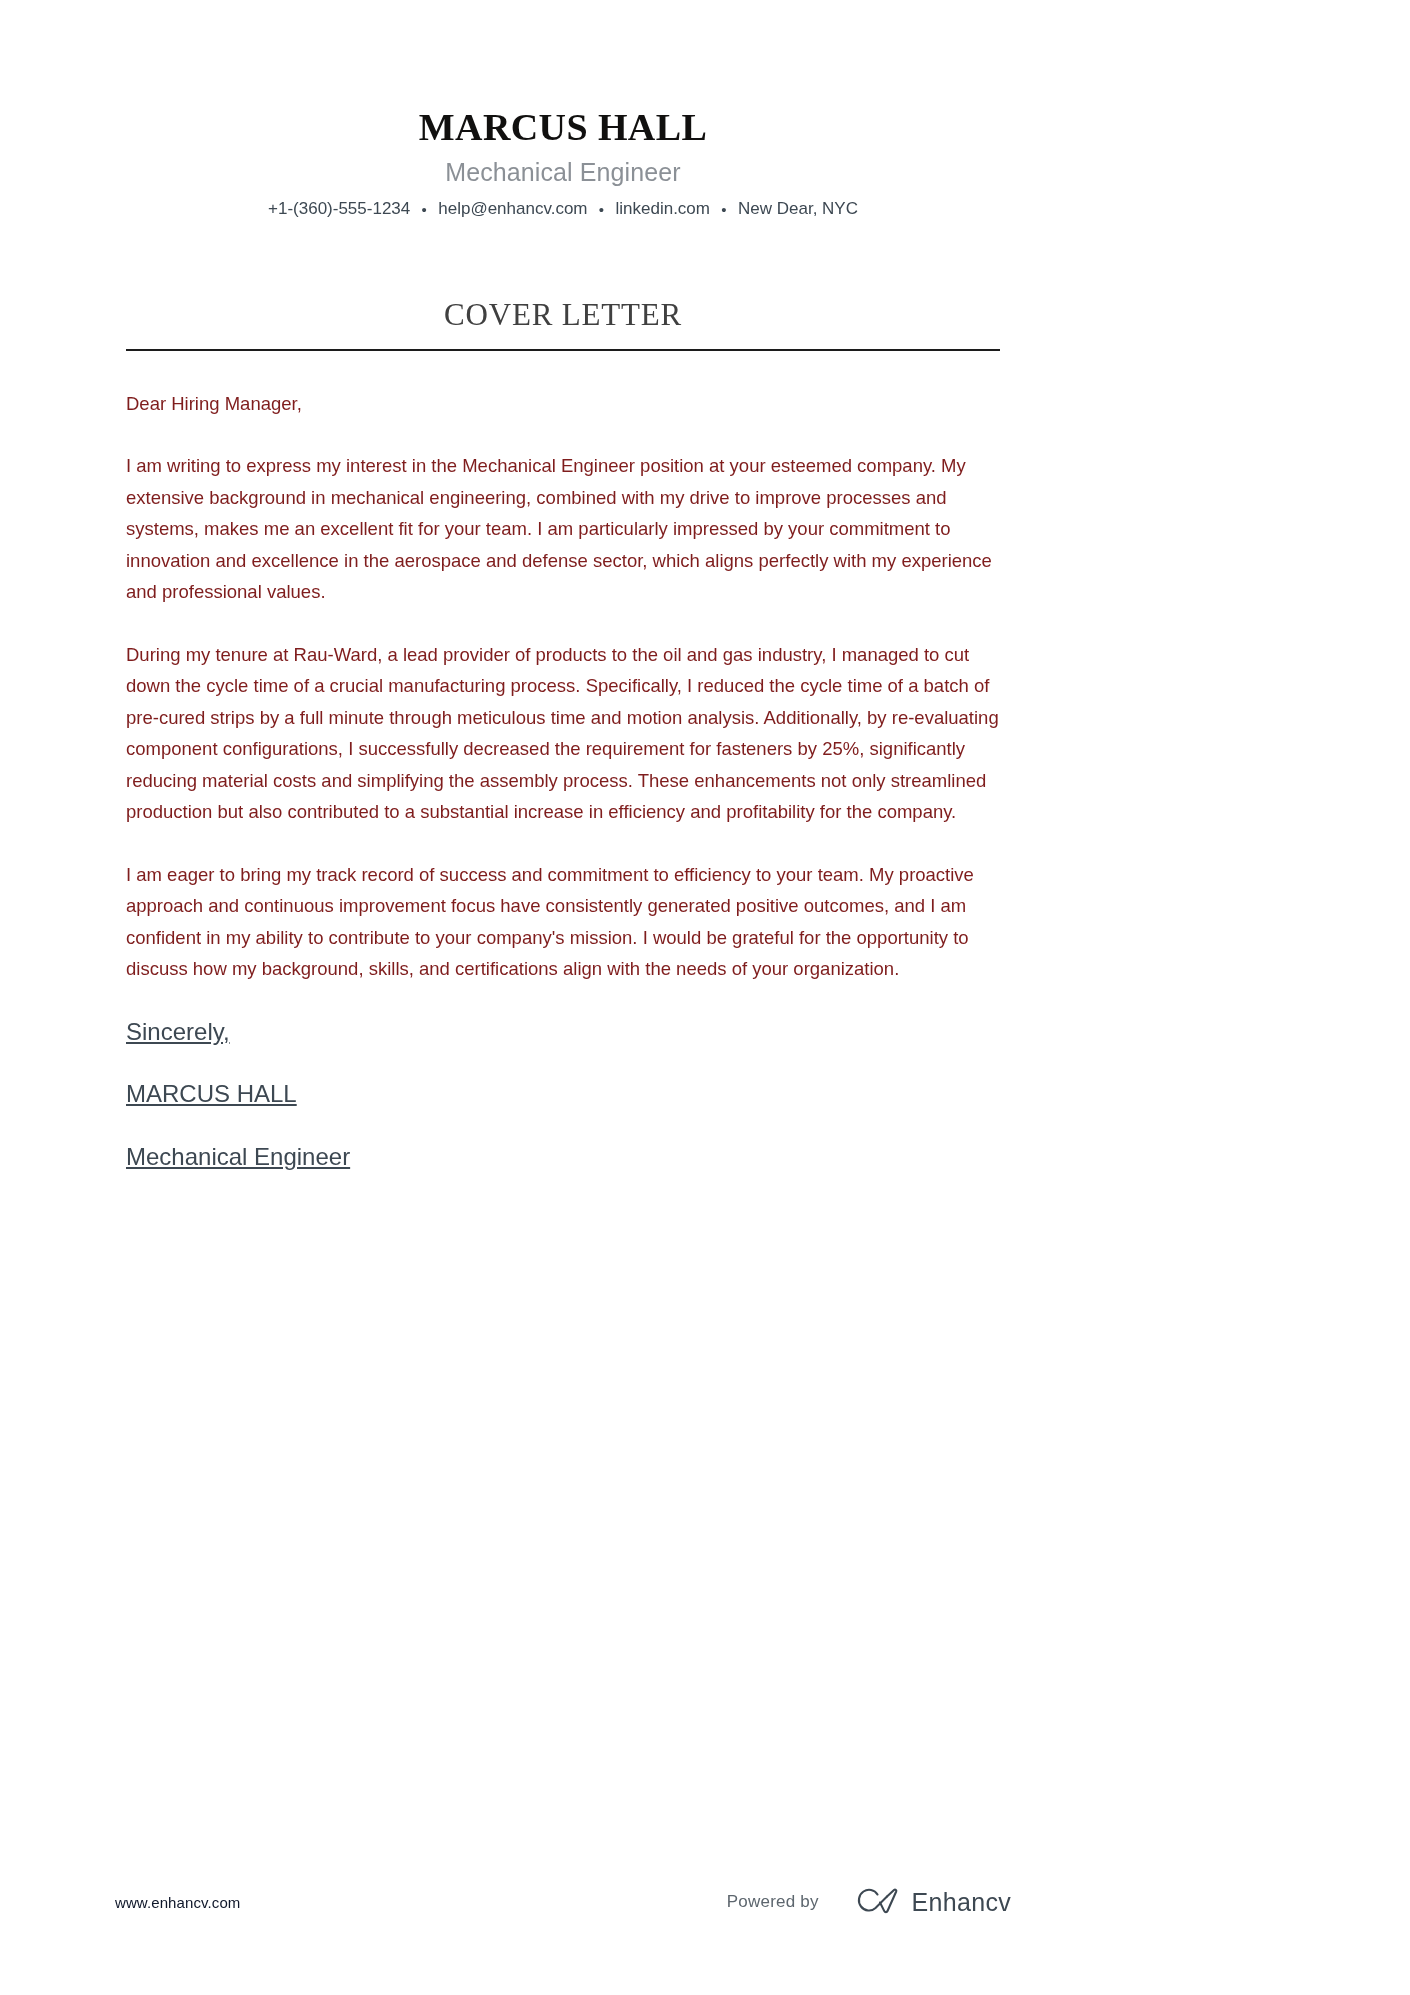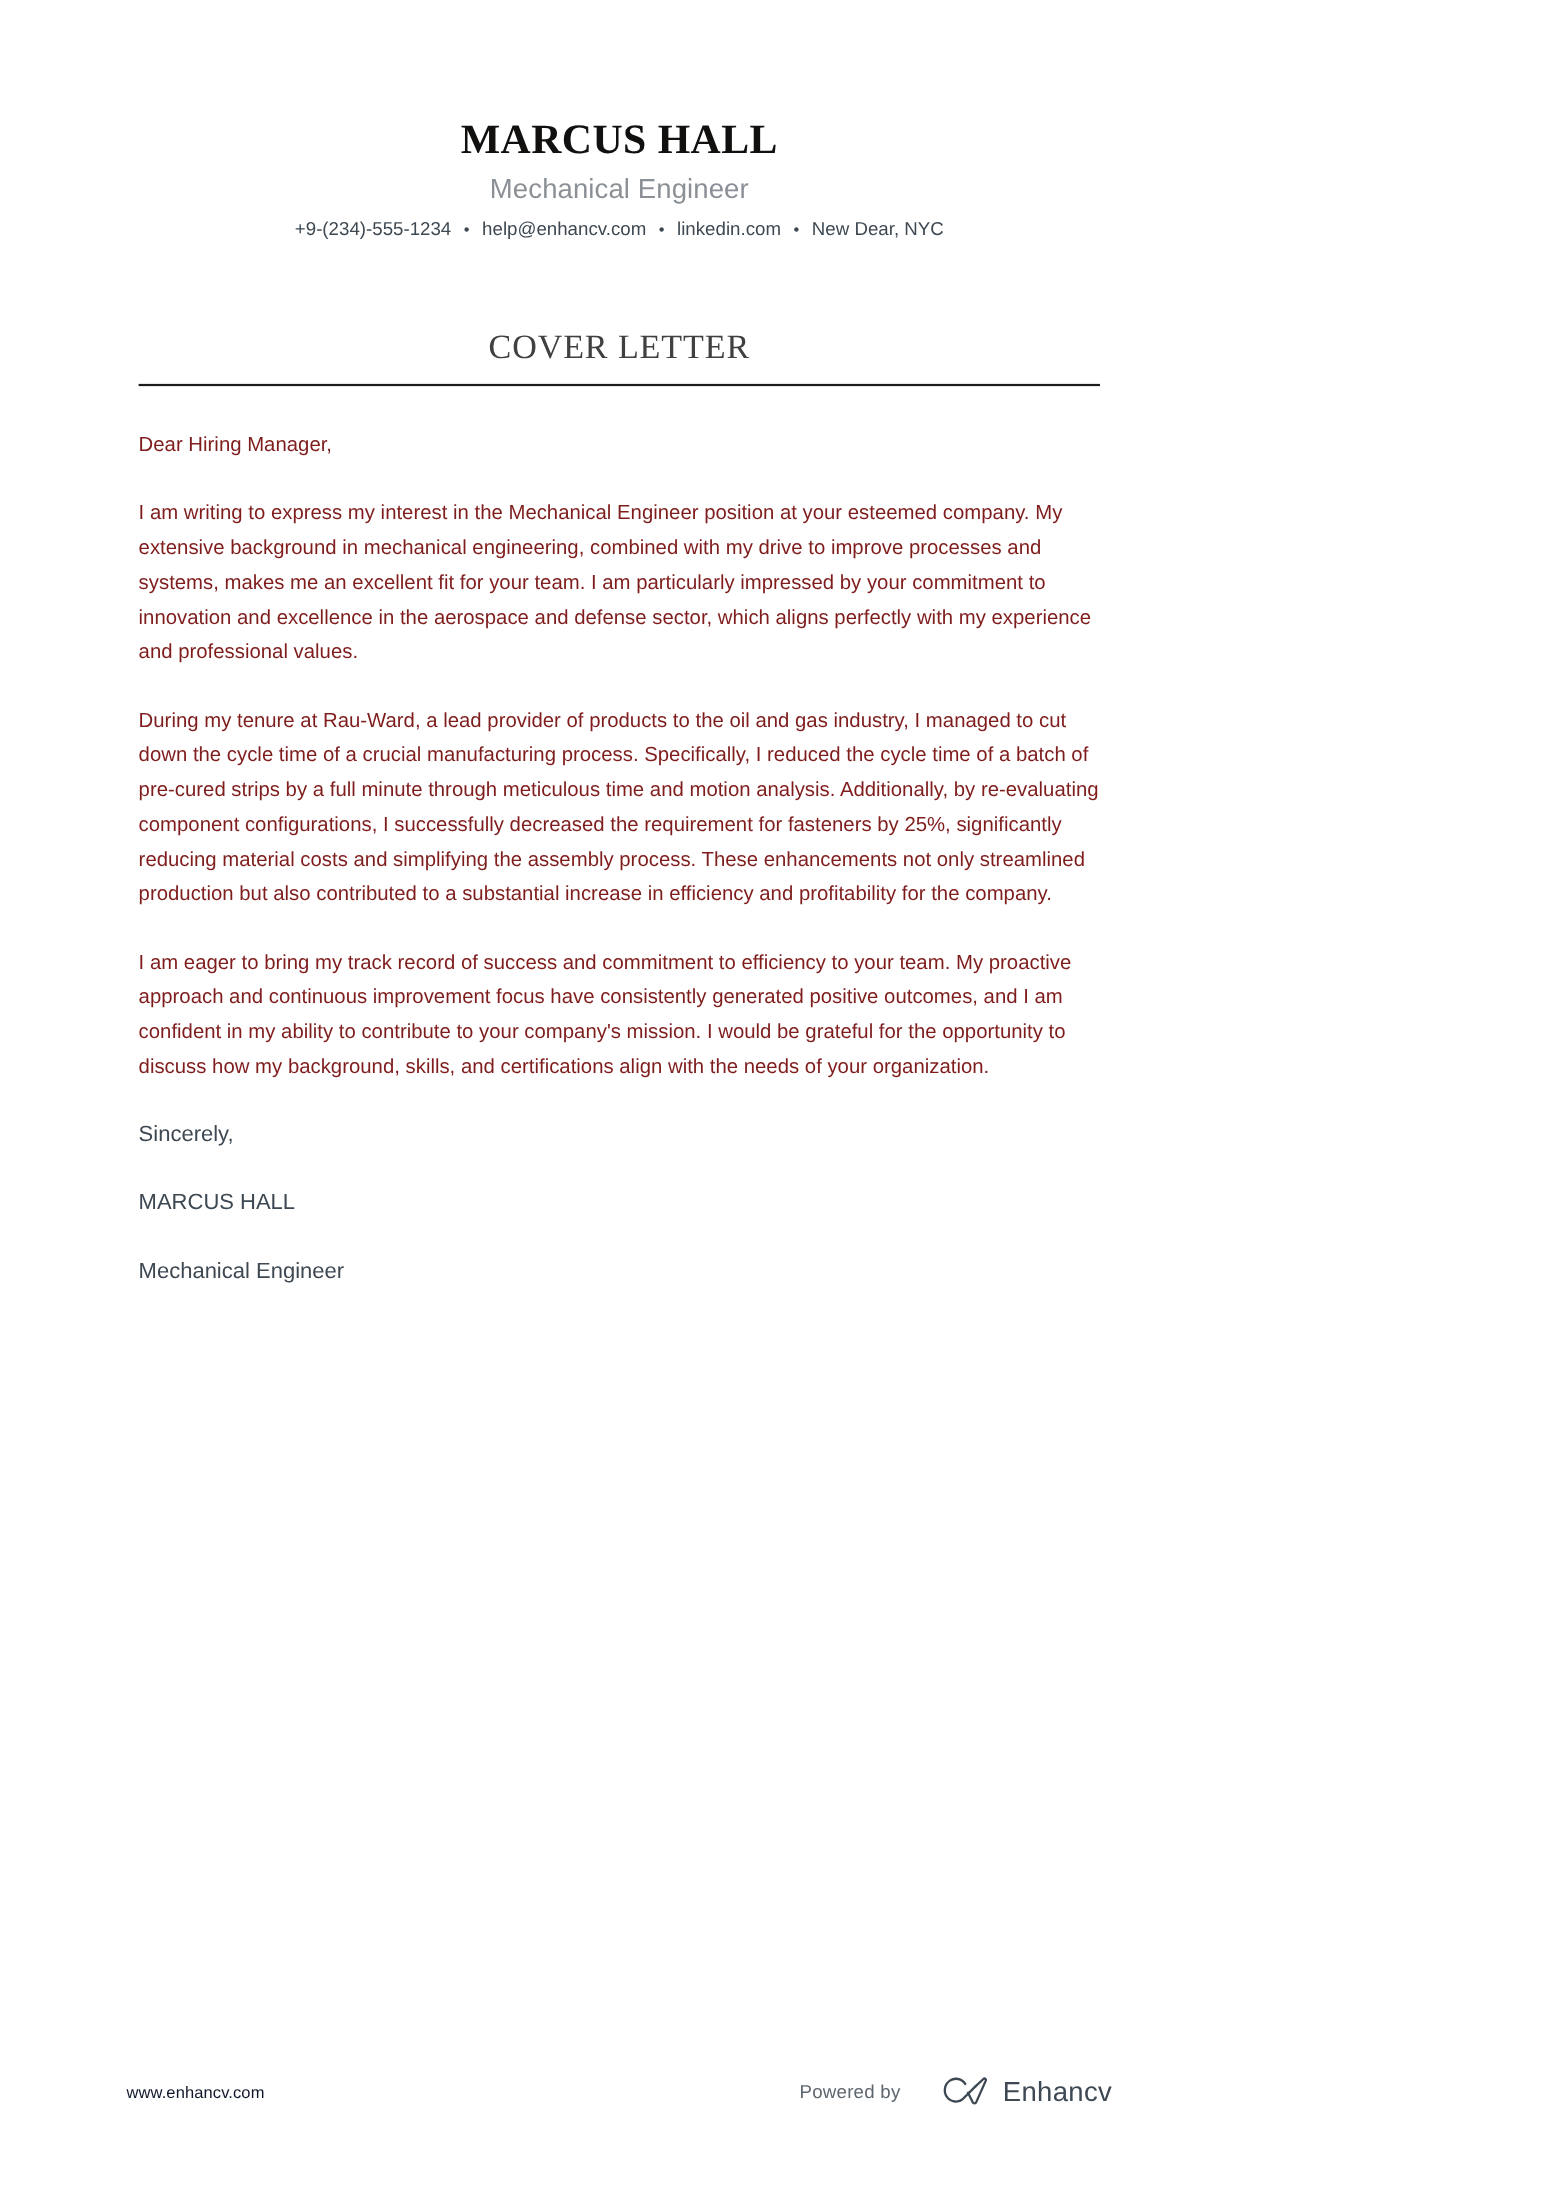--- a/index.html
+++ b/index.html
@@ -95,24 +95,25 @@
     font-family: "Liberation Sans", sans-serif;
     font-size: 18.5px;
     line-height: 31.5px;
     color: #7f1d1d;
     margin: 0 0 31px 0;
     max-width: 1157px;
     text-align: left;
   }
   .sig-line {
     font-family: "Liberation Sans", sans-serif;
-    font-size: 20px;
+    font-size: 24px;
     line-height: 31.5px;
     color: #3d4852;
     margin: 0 0 31px 0;
+    text-decoration: underline;
   }
 
   
   .footer {
     position: absolute;
     left: 0;
     right: 0;
     bottom: 78px;
     padding: 0 115px;
     display: flex;
@@ -154,21 +155,21 @@
 </head>
 <body>
 
 <div class="page">
 
   <div class="header">
     <div class="cand-name">MARCUS HALL</div>
     <div class="cand-role">Mechanical Engineer</div>
 
     <div class="contact-line">
-      <span class="contact-item">+9-(234)-555-1234</span>
+      <span class="contact-item">+1-(360)-555-1234</span>
       <span class="contact-sep">•</span>
       <span class="contact-item">help@enhancv.com</span>
       <span class="contact-sep">•</span>
       <span class="contact-item">linkedin.com</span>
       <span class="contact-sep">•</span>
       <span class="contact-item">New Dear, NYC</span>
     </div>
   </div>
 
   <div class="title-wrap">

